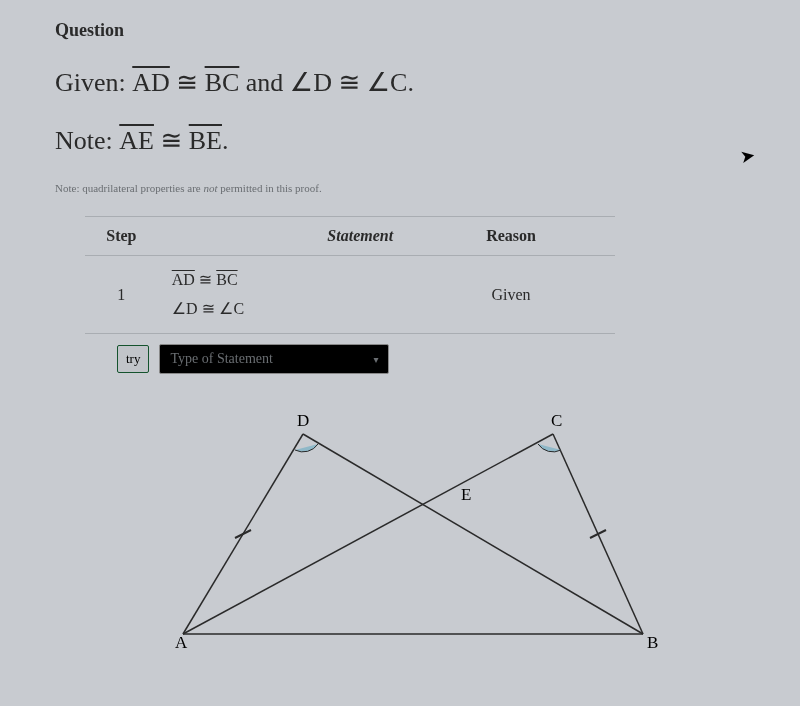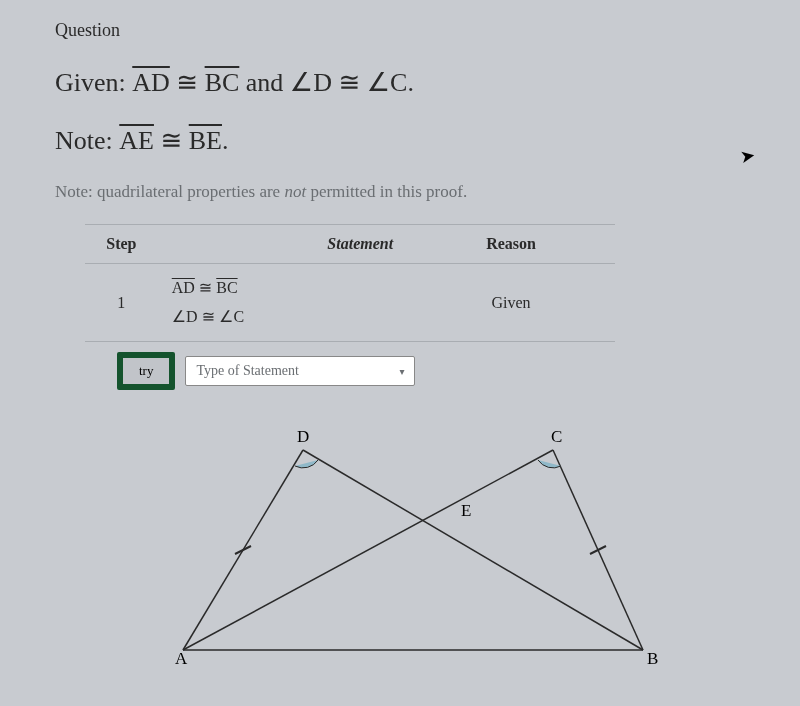--- a/index.html
+++ b/index.html
@@ -10,31 +10,31 @@
     body {
       width: 800px;
       height: 706px;
       background: #c8cbd0;
       font-family: Georgia, 'Times New Roman', serif;
       padding: 20px 30px 20px 55px;
       color: #2a2a2a;
       overflow: hidden;
     }
     .question-label {
-      font-weight: normal;
+      font-weight: bold;
       font-size: 18px;
       margin-bottom: 24px;
     }
     .given, .prove {
       font-size: 26px;
       margin-bottom: 22px;
       line-height: 1.4;
     }
     .note {
-      font-size: 17px;
+      font-size: 11px;
       color: #6a6e72;
       margin-bottom: 22px;
     }
     .note em {
       font-style: italic;
     }
     .overline {
       text-decoration: overline;
       display: inline-block;
     }
@@ -65,31 +65,31 @@
     .reason-col { width: 200px; }
     .statement-cell { text-align: left; line-height: 1.8; }
     .input-row {
       display: flex;
       align-items: center;
       gap: 10px;
       margin-top: 10px;
       margin-left: 32px;
     }
     .try-btn {
-      border: 6px solid #14532d;
+      border: 1px solid #14532d;
       background: #c1c4c9;
-      padding: 5px 16px;
+      padding: 5px 8px;
       font-size: 13px;
       font-family: inherit;
       border-radius: 2px;
       cursor: pointer;
     }
     .dropdown {
       border: 1px solid #888;
-      background: #ffffff;
+      background: #000000;
       padding: 6px 10px;
       font-size: 14px;
       color: #6a6e72;
       width: 230px;
       display: flex;
       justify-content: space-between;
       align-items: center;
       cursor: pointer;
       border-radius: 2px;
     }

